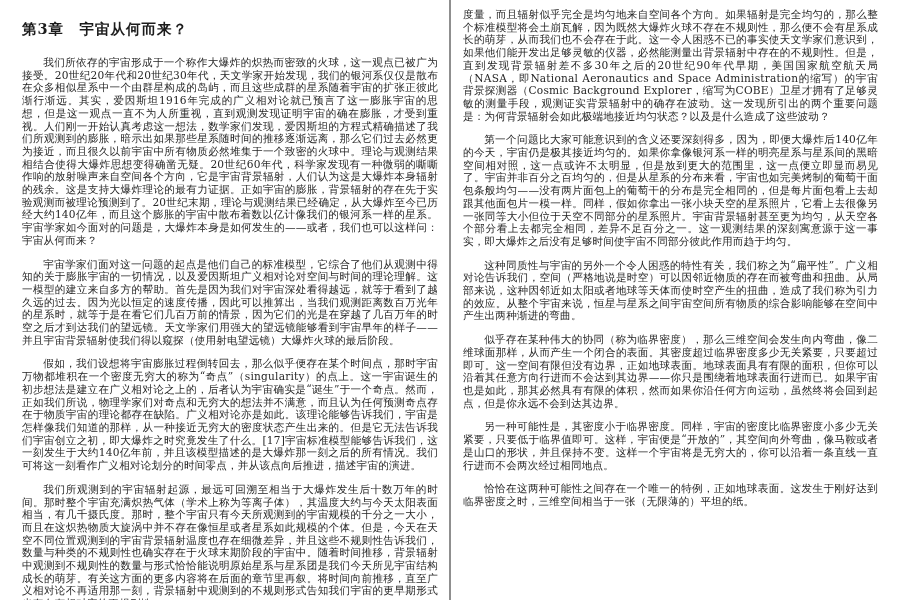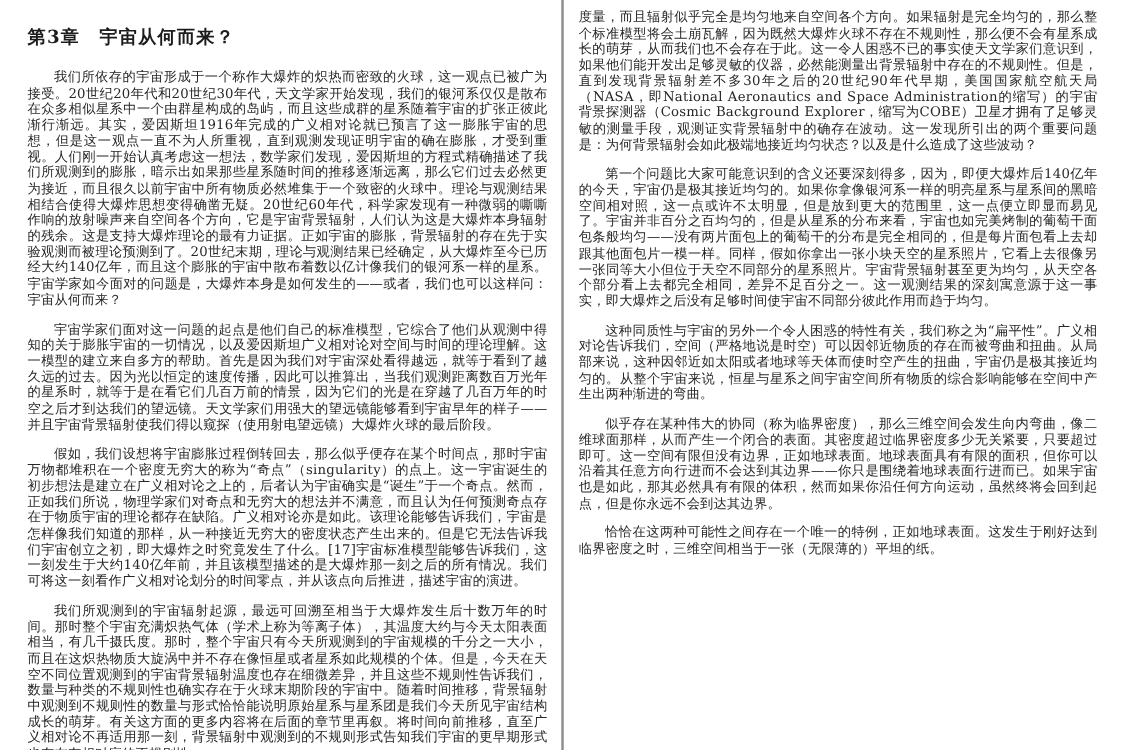--- a/index.html
+++ b/index.html
@@ -64,19 +64,20 @@
     <p class="para">假如，我们设想将宇宙膨胀过程倒转回去，那么似乎便存在某个时间点，那时宇宙万物都堆积在一个密度无穷大的称为“奇点”（singularity）的点上。这一宇宙诞生的初步想法是建立在广义相对论之上的，后者认为宇宙确实是“诞生”于一个奇点。然而，正如我们所说，物理学家们对奇点和无穷大的想法并不满意，而且认为任何预测奇点存在于物质宇宙的理论都存在缺陷。广义相对论亦是如此。该理论能够告诉我们，宇宙是怎样像我们知道的那样，从一种接近无穷大的密度状态产生出来的。但是它无法告诉我们宇宙创立之初，即大爆炸之时究竟发生了什么。[17]宇宙标准模型能够告诉我们，这一刻发生于大约140亿年前，并且该模型描述的是大爆炸那一刻之后的所有情况。我们可将这一刻看作广义相对论划分的时间零点，并从该点向后推进，描述宇宙的演进。</p>
     <p class="para">我们所观测到的宇宙辐射起源，最远可回溯至相当于大爆炸发生后十数万年的时间。那时整个宇宙充满炽热气体（学术上称为等离子体），其温度大约与今天太阳表面相当，有几千摄氏度。那时，整个宇宙只有今天所观测到的宇宙规模的千分之一大小，而且在这炽热物质大旋涡中并不存在像恒星或者星系如此规模的个体。但是，今天在天空不同位置观测到的宇宙背景辐射温度也存在细微差异，并且这些不规则性告诉我们，数量与种类的不规则性也确实存在于火球末期阶段的宇宙中。随着时间推移，背景辐射中观测到不规则性的数量与形式恰恰能说明原始星系与星系团是我们今天所见宇宙结构成长的萌芽。有关这方面的更多内容将在后面的章节里再叙。将时间向前推移，直至广义相对论不再适用那一刻，背景辐射中观测到的不规则形式告知我们宇宙的更早期形式也存在有相对应的不规则性。</p>
 
   </div>
 
   <div class="divider"></div>
 
   <div class="page right">
     <p class="para continued">度量，而且辐射似乎完全是均匀地来自空间各个方向。如果辐射是完全均匀的，那么整个标准模型将会土崩瓦解，因为既然大爆炸火球不存在不规则性，那么便不会有星系成长的萌芽，从而我们也不会存在于此。这一令人困惑不已的事实使天文学家们意识到，如果他们能开发出足够灵敏的仪器，必然能测量出背景辐射中存在的不规则性。但是，直到发现背景辐射差不多30年之后的20世纪90年代早期，美国国家航空航天局（NASA，即National Aeronautics and Space Administration的缩写）的宇宙背景探测器（Cosmic Background Explorer，缩写为COBE）卫星才拥有了足够灵敏的测量手段，观测证实背景辐射中的确存在波动。这一发现所引出的两个重要问题是：为何背景辐射会如此极端地接近均匀状态？以及是什么造成了这些波动？</p>
     <p class="para">第一个问题比大家可能意识到的含义还要深刻得多，因为，即便大爆炸后140亿年的今天，宇宙仍是极其接近均匀的。如果你拿像银河系一样的明亮星系与星系间的黑暗空间相对照，这一点或许不太明显，但是放到更大的范围里，这一点便立即显而易见了。宇宙并非百分之百均匀的，但是从星系的分布来看，宇宙也如完美烤制的葡萄干面包条般均匀——没有两片面包上的葡萄干的分布是完全相同的，但是每片面包看上去却跟其他面包片一模一样。同样，假如你拿出一张小块天空的星系照片，它看上去很像另一张同等大小但位于天空不同部分的星系照片。宇宙背景辐射甚至更为均匀，从天空各个部分看上去都完全相同，差异不足百分之一。这一观测结果的深刻寓意源于这一事实，即大爆炸之后没有足够时间使宇宙不同部分彼此作用而趋于均匀。</p>
-    <p class="para">这种同质性与宇宙的另外一个令人困惑的特性有关，我们称之为“扁平性”。广义相对论告诉我们，空间（严格地说是时空）可以因邻近物质的存在而被弯曲和扭曲。从局部来说，这种因邻近如太阳或者地球等天体而使时空产生的扭曲，宇宙仍是极其接近均匀的。从整个宇宙来说，恒星与星系之间宇宙空间所有物质的综合影响能够在空间中产生出两种渐进的弯曲。</p>
+    <p class="para">这种同质性与宇宙的另外一个令人困惑的特性有关，我们称之为“扁平性”。广义相对论告诉我们，空间（严格地说是时空）可以因邻近物质的存在而被弯曲和扭曲。从局部来说，这种因邻近如太阳或者地球等天体而使时空产生的扭曲，造成了我们称为引力的效应。从整个宇宙来说，恒星与星系之间宇宙空间所有物质的综合影响能够在空间中产生出两种渐进的弯曲。</p>
     <p class="para">似乎存在某种伟大的协同（称为临界密度），那么三维空间会发生向内弯曲，像二维球面那样，从而产生一个闭合的表面。其密度超过临界密度多少无关紧要，只要超过即可。这一空间有限但没有边界，正如地球表面。地球表面具有有限的面积，但你可以沿着其任意方向行进而不会达到其边界——你只是围绕着地球表面行进而已。如果宇宙也是如此，那其必然具有有限的体积，然而如果你沿任何方向运动，虽然终将会回到起点，但是你永远不会到达其边界。</p>
+    <p class="para">另一种可能性是，其密度小于临界密度。同样，宇宙的密度比临界密度小多少无关紧要，只要低于临界值即可。这样，宇宙便是“开放的”，其空间向外弯曲，像马鞍或者是山口的形状，并且保持不变。这样一个宇宙将是无穷大的，你可以沿着一条直线一直行进而不会两次经过相同地点。</p>
     <p class="para">恰恰在这两种可能性之间存在一个唯一的特例，正如地球表面。这发生于刚好达到临界密度之时，三维空间相当于一张（无限薄的）平坦的纸。</p>
 
   </div>
 
 </div>
 
 </body></html>

